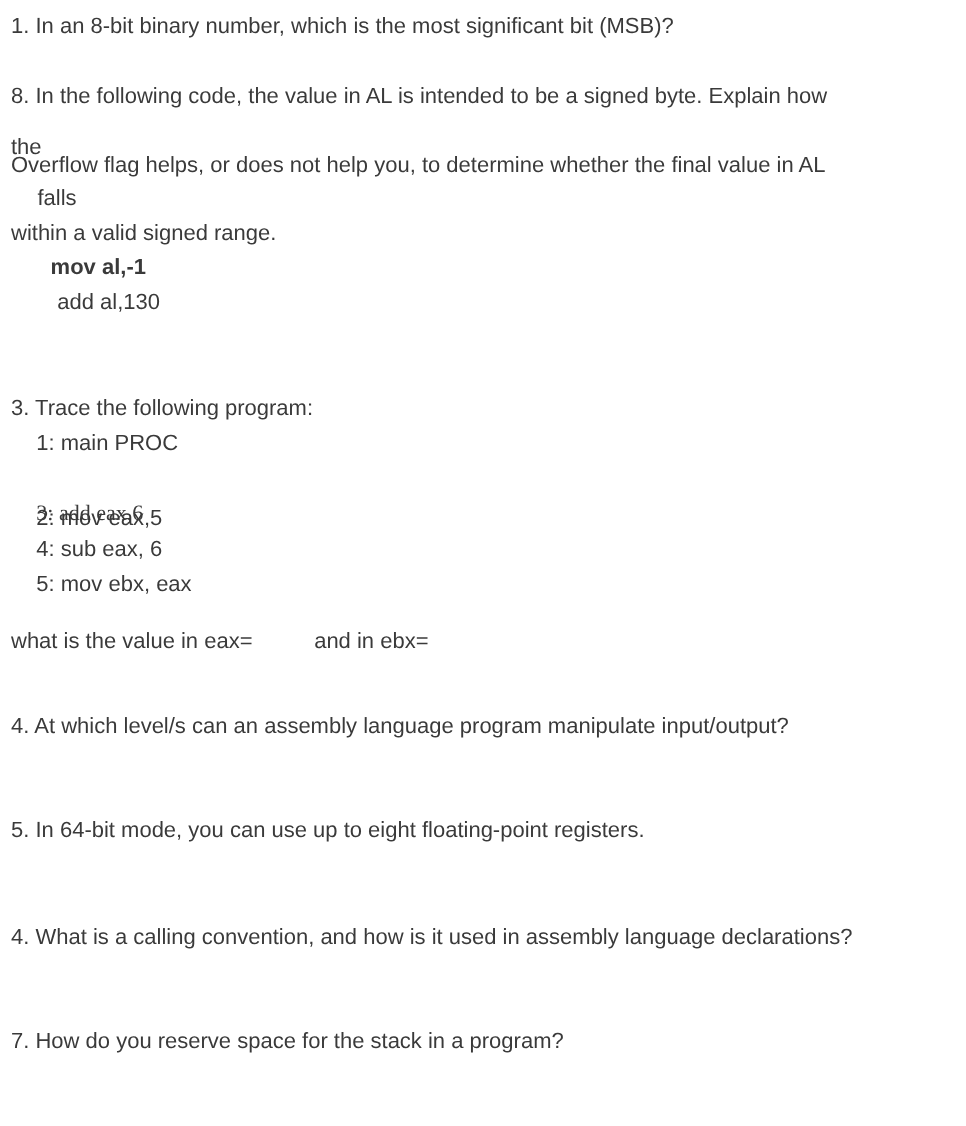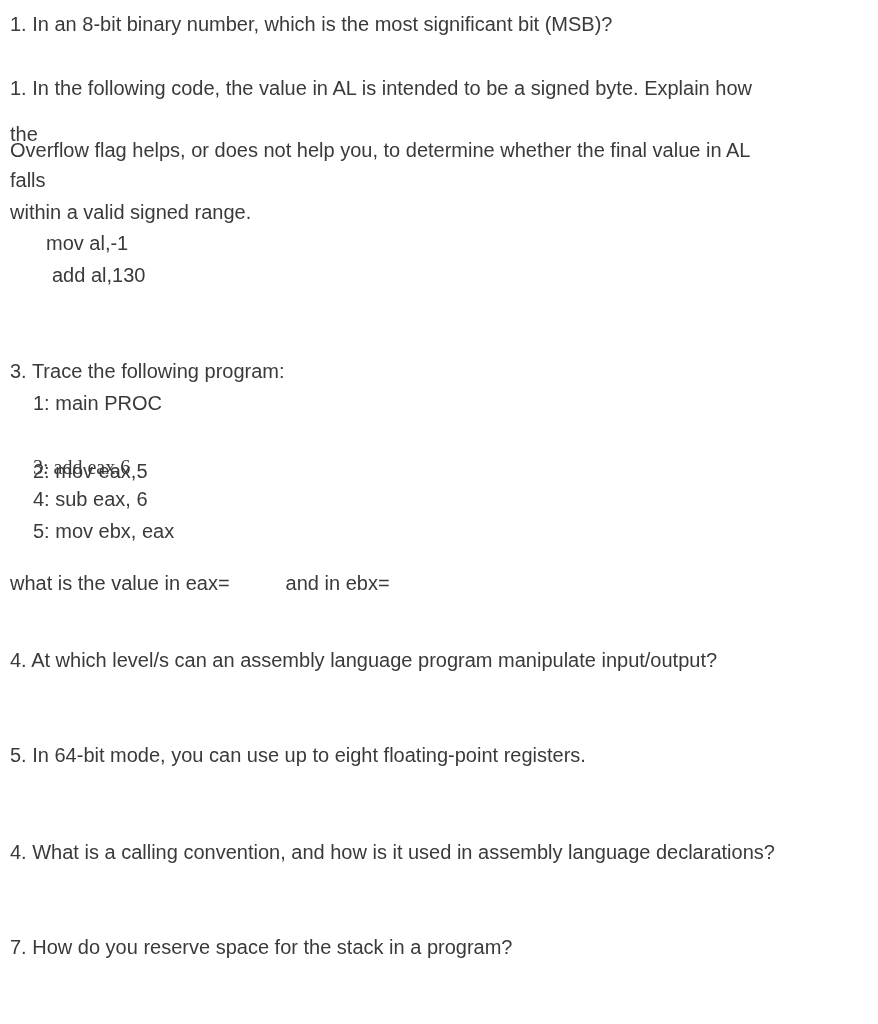--- a/index.html
+++ b/index.html
@@ -28,26 +28,26 @@
   .gap { display: inline-block; width: 56px; }
 </style>
 </head>
 <body>
 
 <div>
   <div class="line" style="top:12px;">1. In an 8-bit binary number, which is the most significant bit (MSB)?</div>
 </div>
 
 <div>
-  <div class="line" style="top:76px;">1. In the following code, the value in AL is intended to be a signed byte. Explain how</div>
+  <div class="line" style="top:76px;">8. In the following code, the value in AL is intended to be a signed byte. Explain how</div>
   <div class="line" style="top:122px;">the</div>
   <div class="line" style="top:138px;">Overflow flag helps, or does not help you, to determine whether the final value in AL</div>
-  <div class="line" style="top:168px;">falls</div>
+  <div class="line" style="top:168px;margin-left:24px;">falls</div>
   <div class="line" style="top:200px;">within a valid signed range.</div>
-  <div class="line indent1" style="top:231px;">mov al,-1</div>
+  <div class="line indent1" style="top:231px;font-weight:bold;">mov al,-1</div>
   <div class="line indent2" style="top:263px;">add al,130</div>
 </div>
 
 <div>
   <div class="line" style="top:359px;">3. Trace the following program:</div>
   <div class="line indent3" style="top:391px;">1: main PROC</div>
   <div class="line indent3" style="top:423px;margin-top:36px;">2: mov eax,5</div>
   <div class="line indent3" style="top:455px;font-family:Liberation Serif, serif;">3: add eax,6</div>
   <div class="line indent3" style="top:487px;">4: sub eax, 6</div>
   <div class="line indent3" style="top:519px;">5: mov ebx, eax</div>

